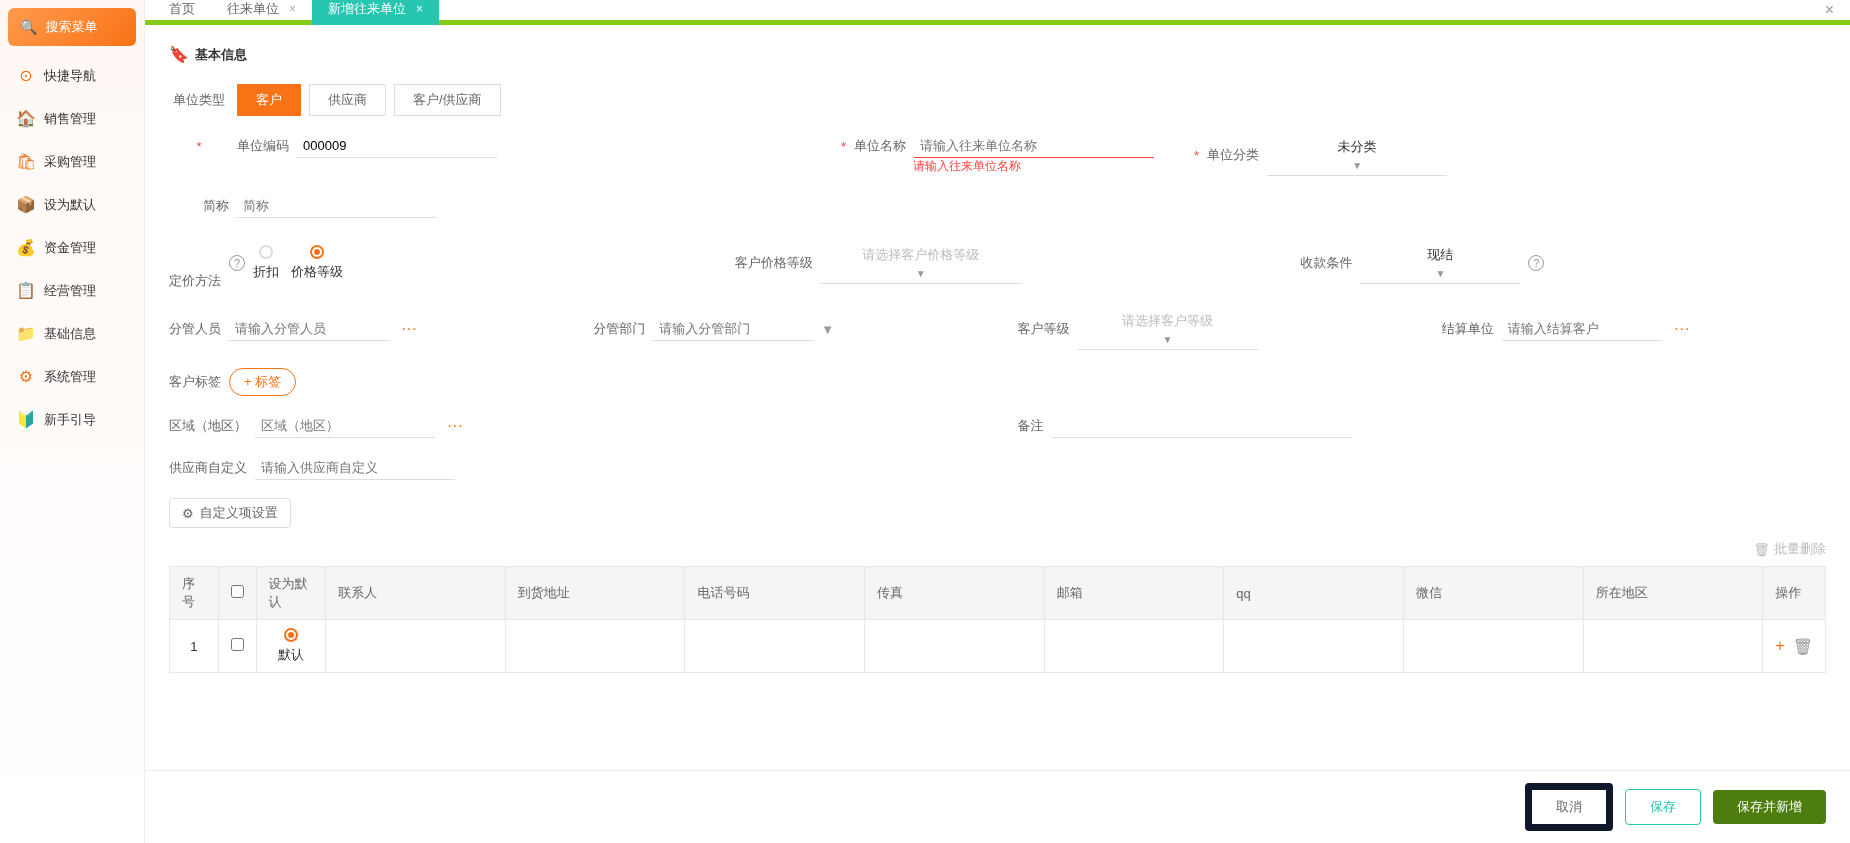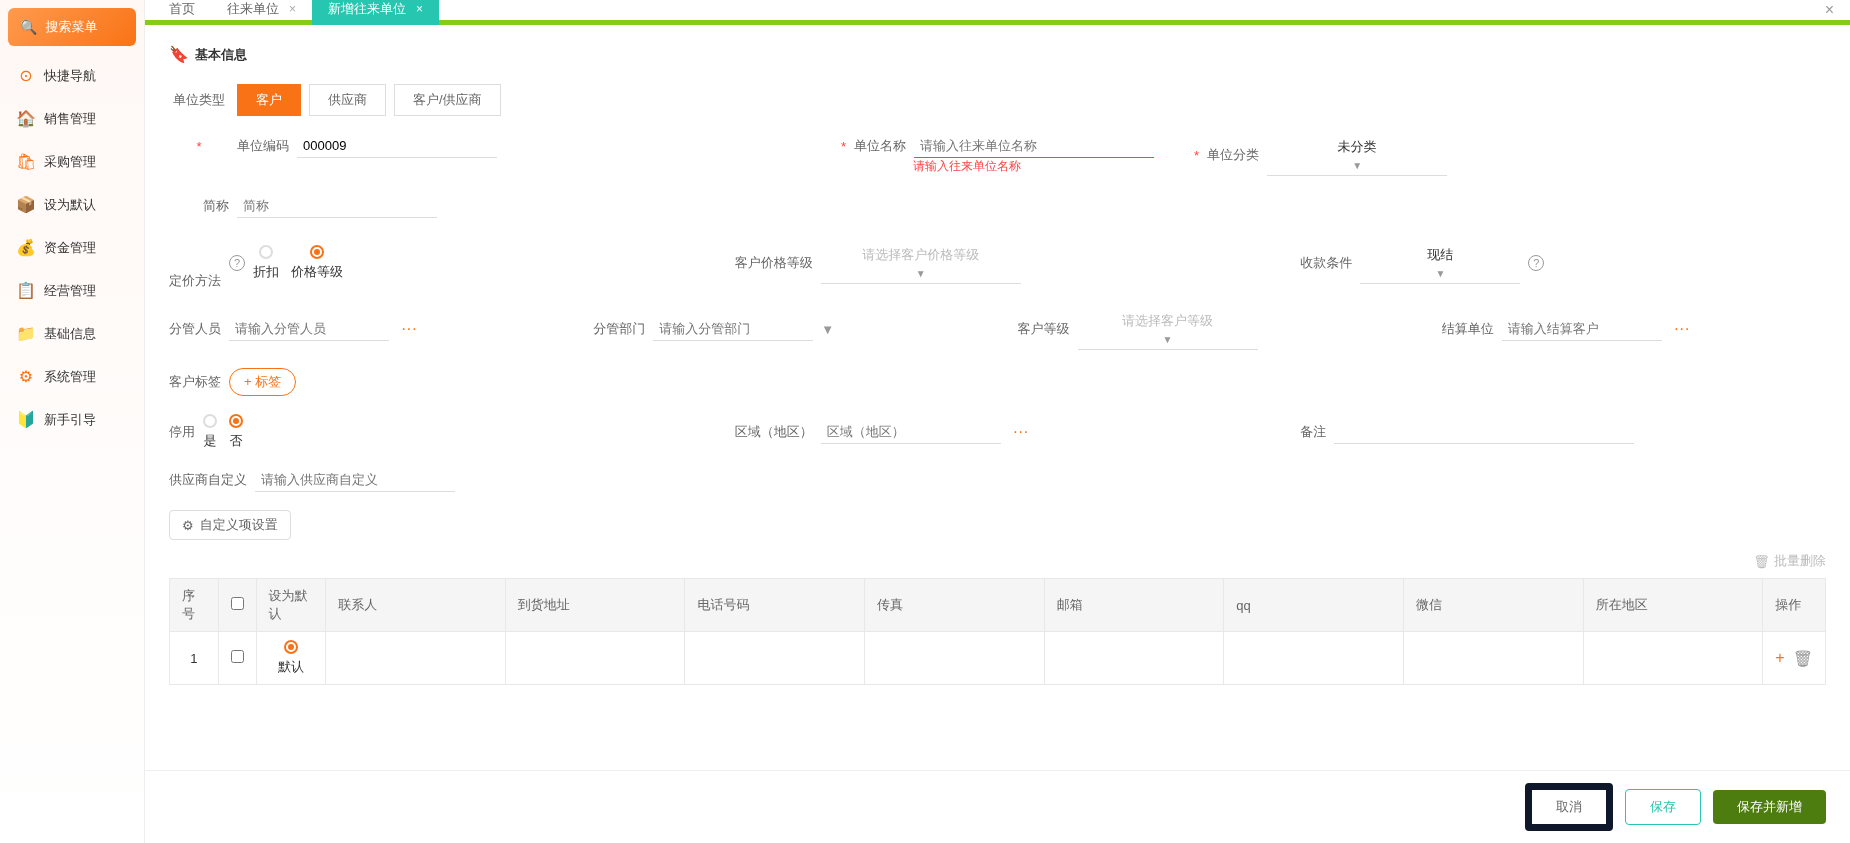--- a/index.html
+++ b/index.html
@@ -530,33 +530,20 @@
       
       <div class="form-row">
         <div class="form-group">
           <span class="form-label" style="min-width:auto;">客户标签</span>
           <button class="tag-btn">+ 标签</button>
         </div>
       </div>
 
       
       <div class="form-row" style="gap:40px; align-items:center;">
-        <div class="form-group">
-          <span class="form-label" style="min-width:auto;">停用</span>
-          <div class="radio-group">
-            <div class="radio-item">
-              <div class="radio-circle"></div>
-              <span>是</span>
-            </div>
-            <div class="radio-item">
-              <div class="radio-circle checked"></div>
-              <span>否</span>
-            </div>
-          </div>
-        </div>
         <div class="form-group">
           <span class="form-label" style="min-width:auto;">区域（地区）</span>
           <input type="text" class="form-input" style="width: 180px;" placeholder="区域（地区）">
           <span class="ellipsis-btn">···</span>
         </div>
         <div class="form-group">
           <span class="form-label" style="min-width:auto;">备注</span>
           <input type="text" class="form-input" placeholder="" style="width: 300px;">
         </div>
       </div>

